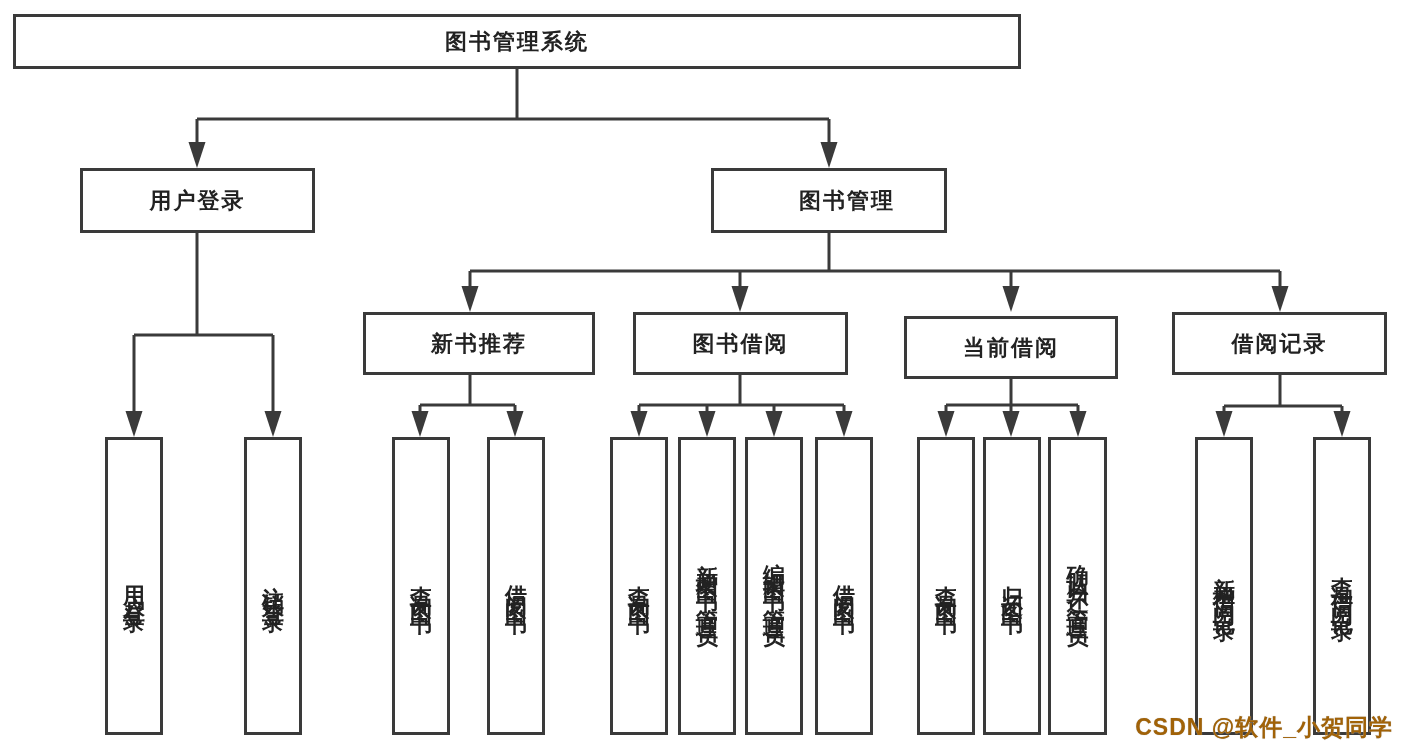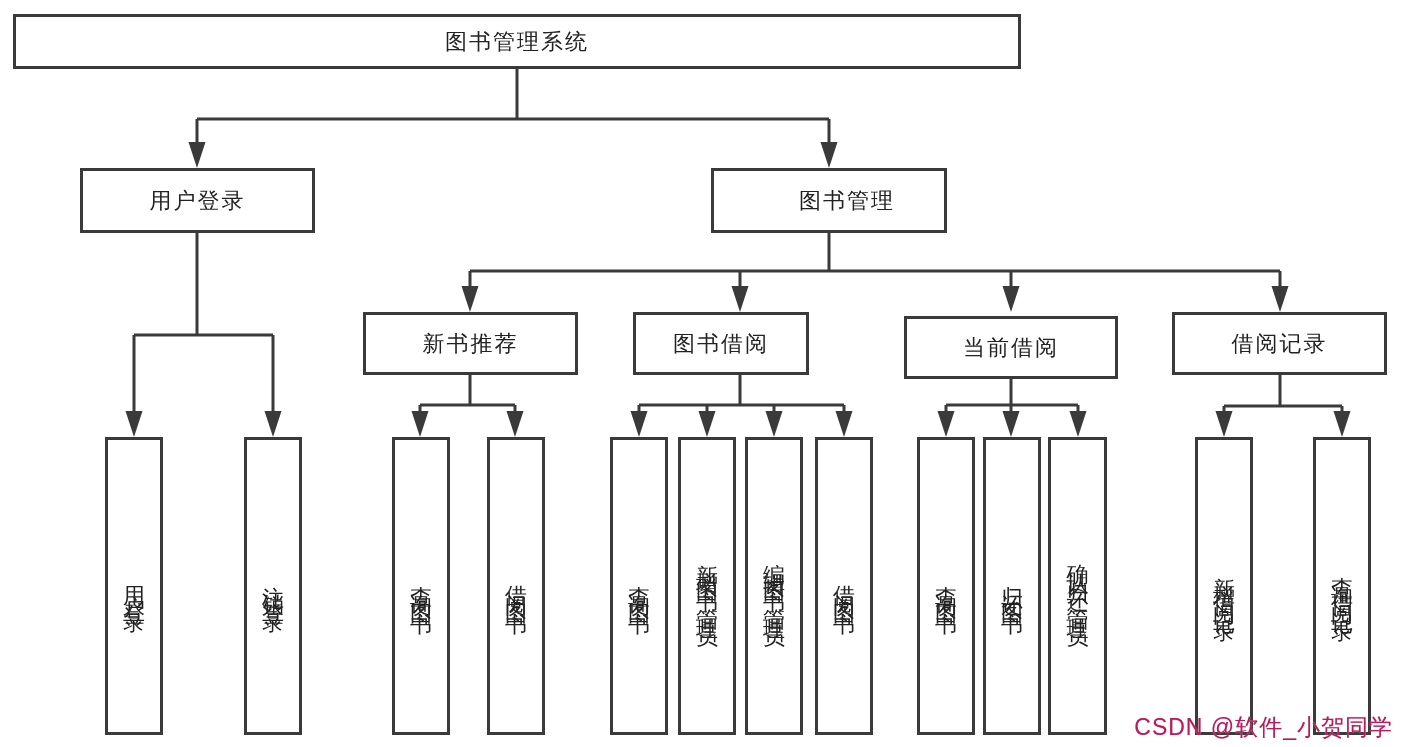--- a/index.html
+++ b/index.html
@@ -7,20 +7,21 @@
     padding: 0;
     background: #ffffff;
   }
   .canvas {
     position: relative;
     width: 1405px;
     height: 747px;
     background: #ffffff;
     font-family: "Liberation Sans", "DejaVu Sans", sans-serif;
     overflow: hidden;
+    font-weight: bold;
   }
   svg.connectors {
     position: absolute;
     left: 0; top: 0;
     width: 1405px; height: 747px;
     pointer-events: none;
   }
   .node {
     position: absolute;
     box-sizing: border-box;
@@ -56,21 +57,21 @@
     letter-spacing: 9px;
     line-height: 1;
     white-space: nowrap;
   }
   .watermark {
     position: absolute;
     right: 12px;
     top: 712px;
     font-size: 23px;
     letter-spacing: 1px;
-    color: #be185d;
+    color: #a16207;
     text-shadow: 0 0 1px #b5b5b5;
     white-space: nowrap;
   }
 </style>
 </head>
 <body>
 
 <div class="canvas">
 
   <svg class="connectors" viewBox="0 0 1405 747" xmlns="http://www.w3.org/2000/svg">
@@ -120,24 +121,24 @@
     <span class="lbl">图书管理系统</span>
   </div>
 
   <div class="node" style="left:80px; top:168px; width:235px; height:65px;">
     <span class="lbl">用户登录</span>
   </div>
   <div class="node" style="left:711px; top:168px; width:236px; height:65px;padding-left:36px;">
     <span class="lbl">图书管理</span>
   </div>
 
-  <div class="node" style="left:363px; top:312px; width:215px; height:63px;">
+  <div class="node" style="left:363px; top:312px; width:232px; height:63px;">
     <span class="lbl">新书推荐</span>
   </div>
-  <div class="node" style="left:633px; top:312px; width:176px; height:63px;">
+  <div class="node" style="left:633px; top:312px; width:215px; height:63px;">
     <span class="lbl">图书借阅</span>
   </div>
   <div class="node" style="left:904px; top:316px; width:214px; height:63px;">
     <span class="lbl">当前借阅</span>
   </div>
   <div class="node" style="left:1172px; top:312px; width:215px; height:63px;">
     <span class="lbl">借阅记录</span>
   </div>
 
   <div class="leaf" style="left:105px;">

